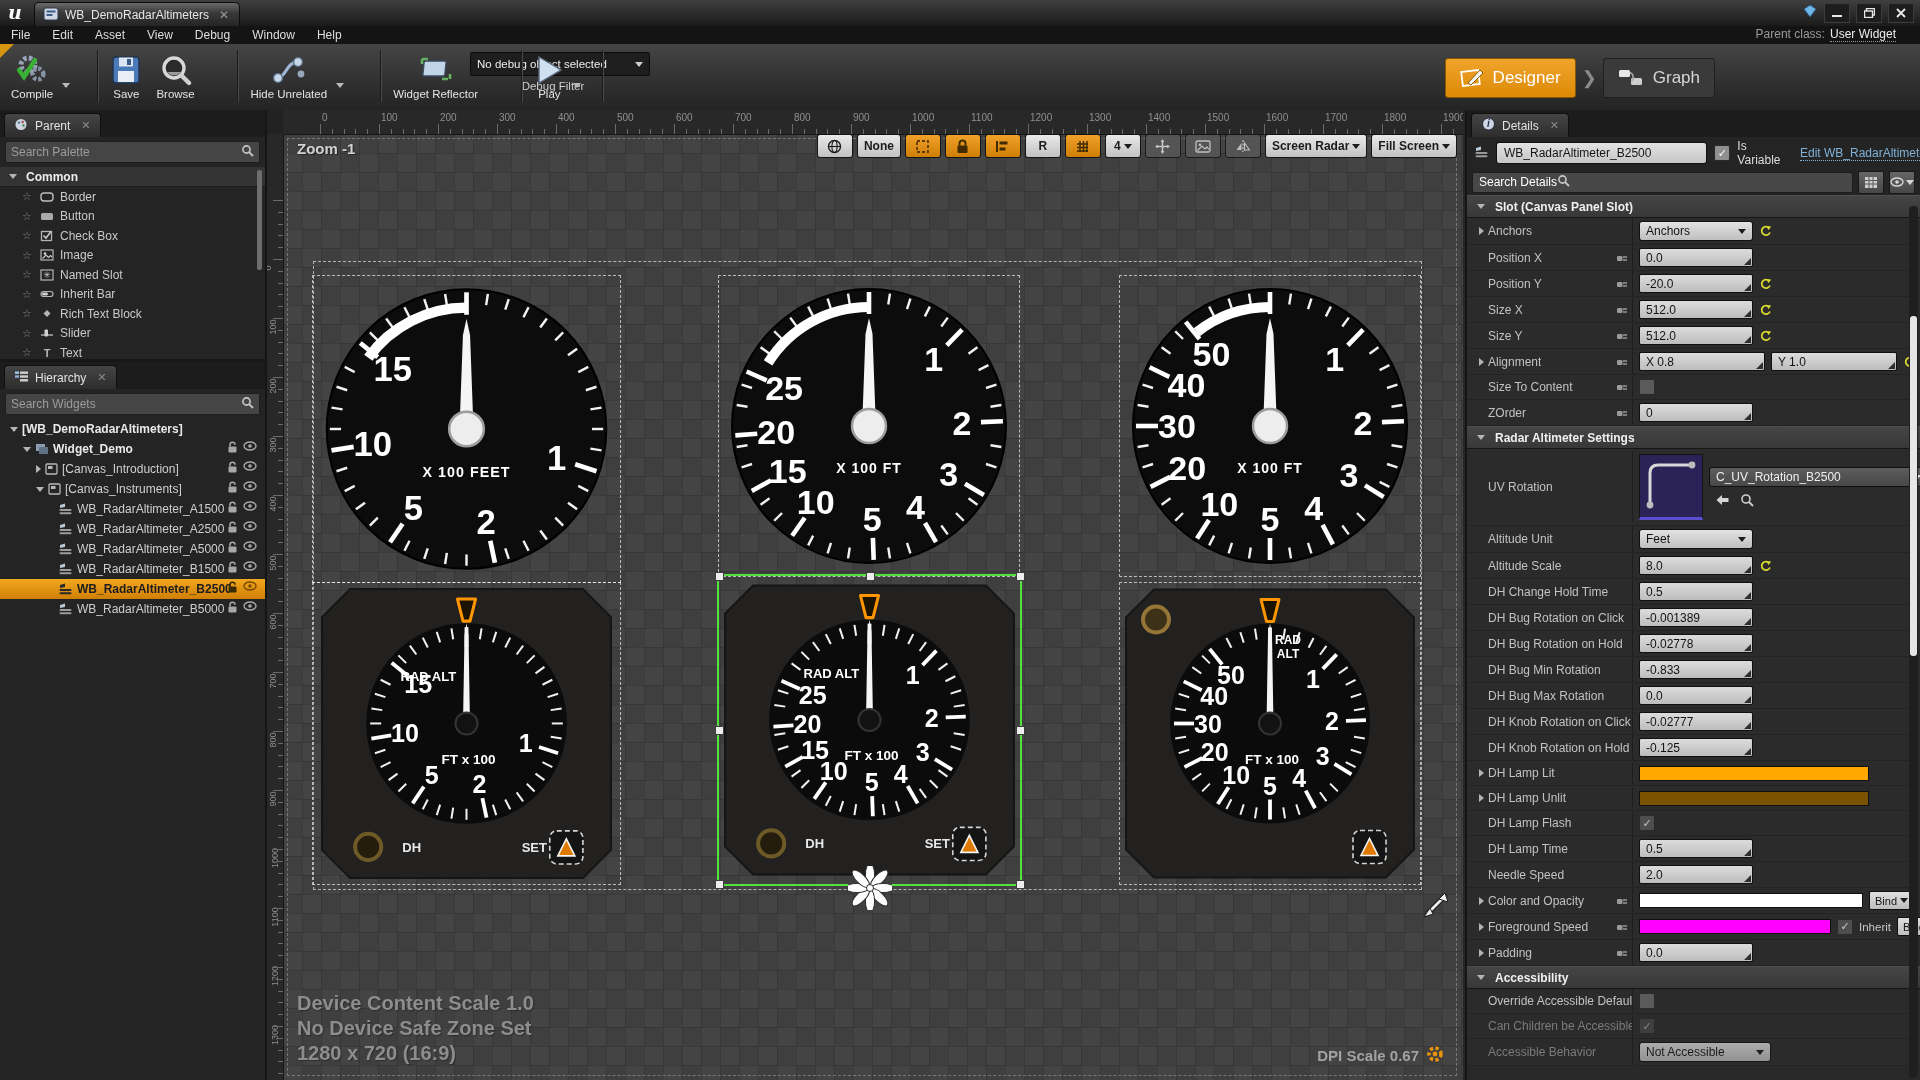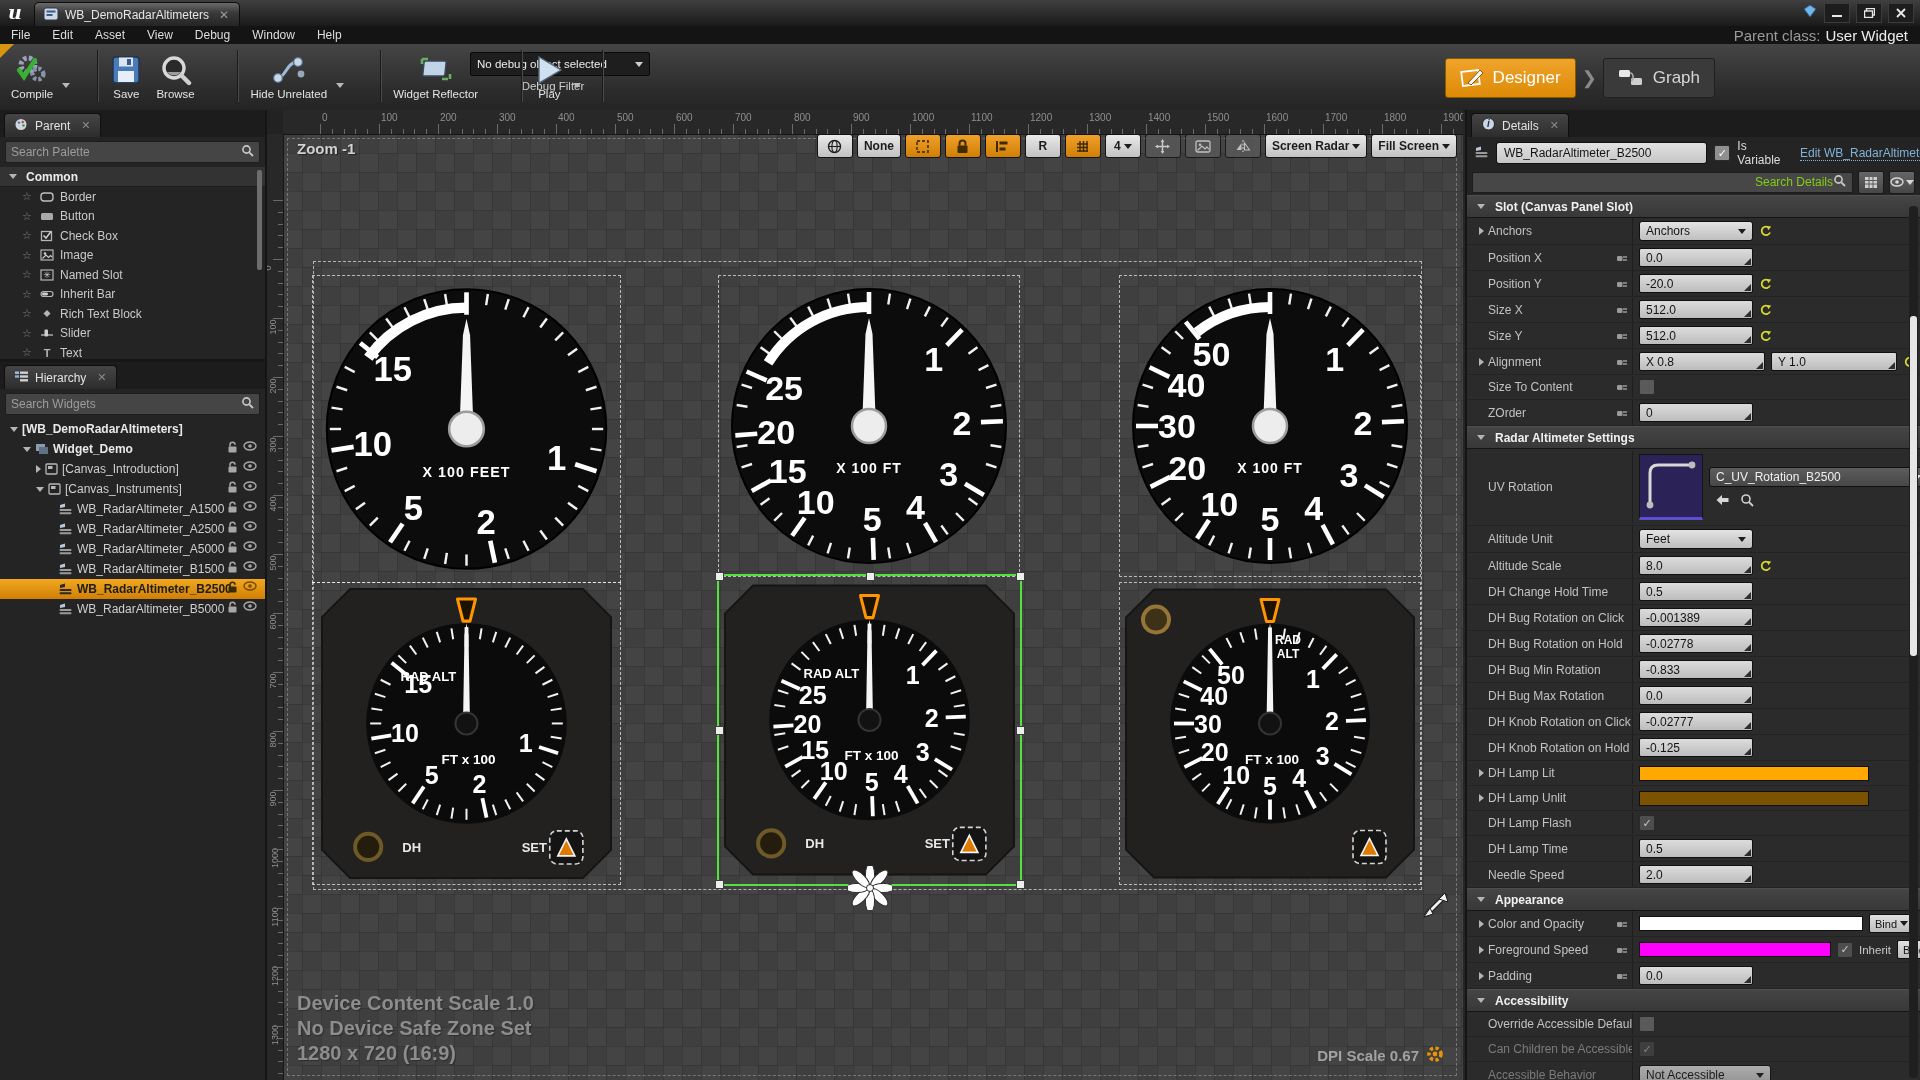--- a/index.html
+++ b/index.html
@@ -15,21 +15,21 @@
   .doc-tab{position:absolute;left:34px;top:2px;height:24px;display:flex;align-items:center;gap:6px;
     padding:0 10px 0 8px;background:linear-gradient(#6a6a6a,#3a3a3a 40%,#232323);
     border:1px solid #0c0c0c;border-bottom:none;border-radius:5px 5px 0 0;font-size:12px;color:#e6e6e6;}
   .tab-close{color:#9a9a9a;font-size:12px;margin-left:4px;}
   .win-btns{position:absolute;right:6px;top:3px;display:flex;gap:6px;align-items:center;}
   .win-btn{width:24px;height:18px;background:#1d1d1d;border:1px solid #3c3c3c;
     display:flex;align-items:center;justify-content:center;}
   .menubar{position:absolute;left:0;top:26px;width:1920px;height:18px;background:#141414;
     display:flex;align-items:center;font-size:12px;color:#dedede;}
   .menu-item{padding:1px 11px;cursor:default;}
-  .parent-class{position:absolute;right:12px;top:1px;font-size:15px;color:#9a9a9a;}
+  .parent-class{position:absolute;right:24px;top:1px;font-size:12px;color:#9a9a9a;}
   .parent-class b{color:#ececec;font-weight:normal;border-bottom:1px dotted #9a9a9a;margin-left:5px;}
   
   .toolbar{position:absolute;left:0;top:44px;width:1920px;height:66px;
     background:linear-gradient(#454545,#2c2c2c 70%,#242424);border-bottom:1px solid #141414;}
   .tb-corner{position:absolute;left:0;top:0;width:0;height:0;
     border-top:14px solid #d79510;border-right:14px solid transparent;}
   .tb-group{position:absolute;top:4px;height:58px;display:flex;align-items:center;}
   .tb-btn{display:flex;flex-direction:column;align-items:center;width:auto;padding:2px 7px;}
   .tb-btn .lbl{font-size:11.5px;color:#e3e3e3;margin-top:2px;white-space:nowrap;}
   .tb-sep{position:absolute;top:6px;width:1px;height:52px;background:#1a1a1a;border-right:1px solid #4a4a4a;}
@@ -105,21 +105,21 @@
   .d-name-row{height:32px;display:flex;align-items:center;gap:7px;padding:0 0 0 7px;background:#242424;}
   .name-field{width:196px;height:20px;background:linear-gradient(#e2e2e2,#c6c6c6);border:1px solid #111;
     border-radius:3px;font-size:12px;color:#141414;display:flex;align-items:center;padding:0 7px;}
   .chk{width:14px;height:14px;border-radius:2px;background:#8f8f8f;border:1px solid #2a2a2a;
     display:flex;align-items:center;justify-content:center;font-size:11px;color:#fff;}
   .chk.dark{background:#4e4e4e;color:#c9c9c9;}
   .chk.off{background:#5a5a5a;color:transparent;}
   .edit-link{font-size:12px;color:#7fb2d8;border-bottom:1px dotted #7fb2d8;white-space:nowrap;overflow:hidden;max-width:120px;}
   .d-search-row{height:26px;display:flex;align-items:center;gap:5px;padding:0 5px;background:#242424;}
   .d-search{flex:1;height:19px;background:#474747;border:1px solid #1c1c1c;border-radius:2px;display:flex;
-    align-items:center;justify-content:flex-end;font-size:12px;color:#84cc16;padding:0 6px;}
+    align-items:center;justify-content:flex-start;font-size:12px;color:#ffffff;padding:0 6px;}
   .sq-btn{width:24px;height:21px;background:linear-gradient(#666,#474747);border:1px solid #1a1a1a;border-radius:2px;
     display:flex;align-items:center;justify-content:center;gap:2px;}
   .sec-header{height:21px;background:linear-gradient(#454545,#383838);border-top:1px solid #4f4f4f;border-bottom:1px solid #161616;
     display:flex;align-items:center;gap:6px;padding-left:6px;font-size:12px;font-weight:bold;color:#f0f0f0;}
   .d-row{min-height:24px;display:flex;align-items:center;background:#2b2b2b;border-bottom:1px solid #232323;position:relative;}
   .d-label{width:157px;display:flex;align-items:center;font-size:12px;color:#c2c2c2;padding-left:8px;
     white-space:nowrap;overflow:hidden;flex:none;position:relative;height:100%;}
   .d-label .txt{overflow:hidden;text-overflow:clip;white-space:nowrap;}
   .d-label.dis .txt{color:#7b7b7b;}
   .d-value{flex:1;display:flex;align-items:center;gap:6px;border-left:1px solid #1e1e1e;padding:3px 4px 3px 6px;height:100%;}
@@ -1822,24 +1822,20 @@
             <span style="width: 13px; flex: 0 0 auto;"></span>
             <span class="txt">Needle Speed</span>
           </div>
           <div class="d-value">
             <div class="field">
               <span>2.0</span>
               <span class="corner"></span>
             </div>
           </div>
         </div>
-        <div class="sec-header">
-          <span class="exp down"></span>
-          <span>Appearance</span>
-        </div>
         <div class="d-row">
           <div class="d-label">
             <span class="exp right"></span>
             <span class="txt">Color and Opacity</span>
             <span style="position: absolute; right: 4px; top: 50%; margin-top: -5px;">
               <svg width="12" height="11" viewBox="0 0 12 11">
                 <rect x="1" y="3" width="5.5" height="5" rx="1.2" fill="#9a9a9a"></rect>
                 <line x1="7" y1="4" x2="11" y2="4" stroke="#9a9a9a" stroke-width="1.5"></line>
                 <line x1="7" y1="7" x2="11" y2="7" stroke="#9a9a9a" stroke-width="1.5"></line>
               </svg>

